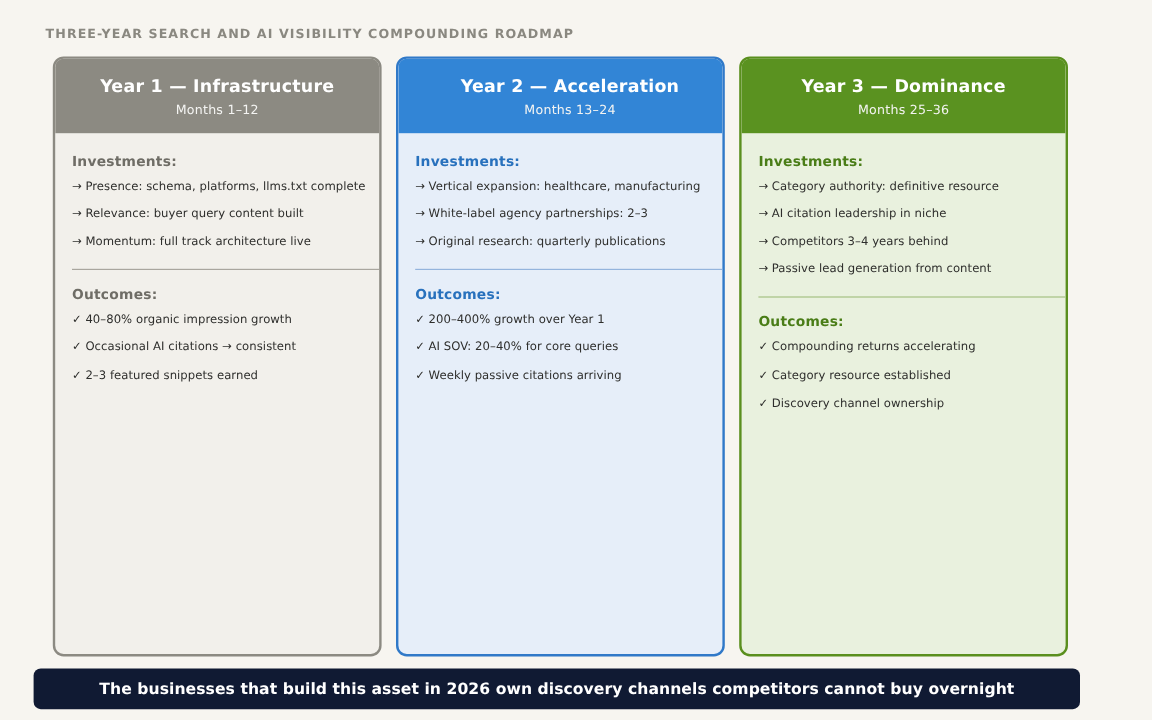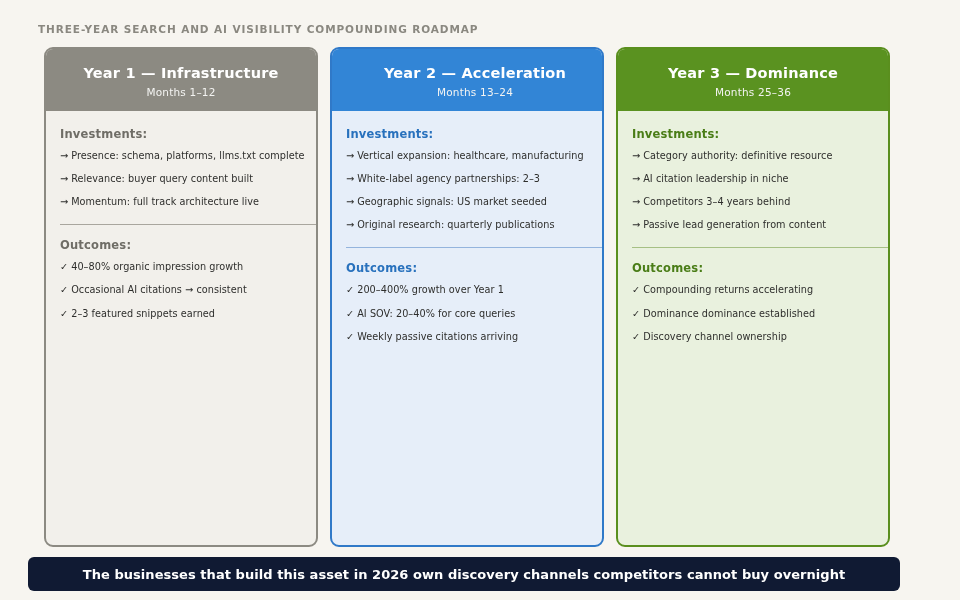--- a/index.html
+++ b/index.html
@@ -179,21 +179,20 @@
     <div class="card card-2">
       <div class="card-header">
         <div class="card-header-title">Year 2 — Acceleration</div>
         <div class="card-header-sub">Months 13–24</div>
       </div>
       <div class="card-body">
         <div class="section-label">Investments:</div>
         <ul class="bullet-list">
           <li class="bullet-item"><span class="glyph">→</span><span>Vertical expansion: healthcare, manufacturing</span></li>
           <li class="bullet-item"><span class="glyph">→</span><span>White-label agency partnerships: 2–3</span></li>
-          <li class="bullet-item"><span class="glyph">→</span><span>Geographic signals: US market seeded</span></li>
           <li class="bullet-item"><span class="glyph">→</span><span>Original research: quarterly publications</span></li>
         </ul>
         <hr class="divider">
         <div class="section-label">Outcomes:</div>
         <ul class="bullet-list">
           <li class="bullet-item"><span class="glyph">✓</span><span>200–400% growth over Year 1</span></li>
           <li class="bullet-item"><span class="glyph">✓</span><span>AI SOV: 20–40% for core queries</span></li>
           <li class="bullet-item"><span class="glyph">✓</span><span>Weekly passive citations arriving</span></li>
         </ul>
       </div>
@@ -209,21 +208,21 @@
         <ul class="bullet-list">
           <li class="bullet-item"><span class="glyph">→</span><span>Category authority: definitive resource</span></li>
           <li class="bullet-item"><span class="glyph">→</span><span>AI citation leadership in niche</span></li>
           <li class="bullet-item"><span class="glyph">→</span><span>Competitors 3–4 years behind</span></li>
           <li class="bullet-item"><span class="glyph">→</span><span>Passive lead generation from content</span></li>
         </ul>
         <hr class="divider">
         <div class="section-label">Outcomes:</div>
         <ul class="bullet-list">
           <li class="bullet-item"><span class="glyph">✓</span><span>Compounding returns accelerating</span></li>
-          <li class="bullet-item"><span class="glyph">✓</span><span>Dominance dominance established</span></li>
+          <li class="bullet-item"><span class="glyph">✓</span><span>Category resource established</span></li>
           <li class="bullet-item"><span class="glyph">✓</span><span>Discovery channel ownership</span></li>
         </ul>
       </div>
     </div>
 
   </div>
 
   <div class="banner">
     <div class="banner-text">The businesses that build this asset in 2026 own discovery channels competitors cannot buy overnight</div>
   </div>

